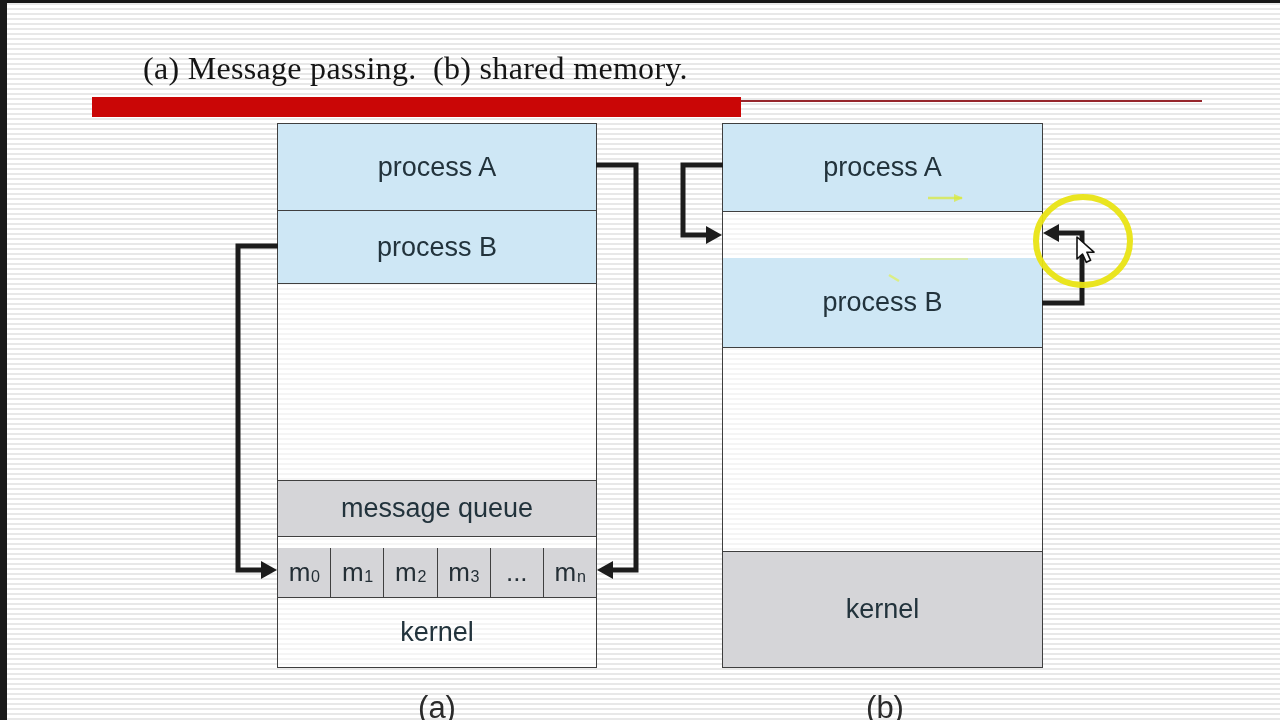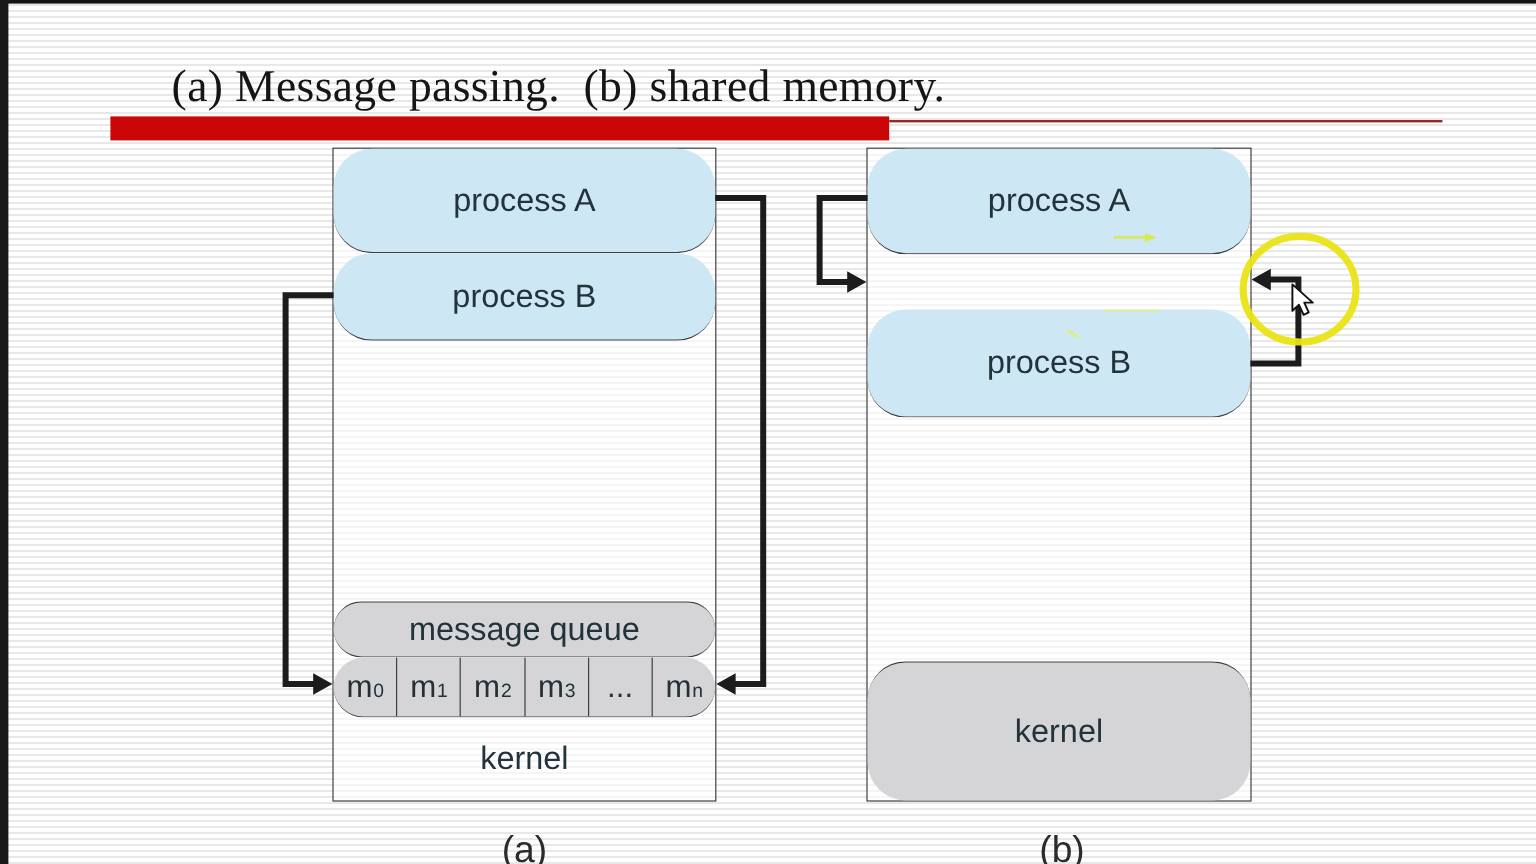--- a/index.html
+++ b/index.html
@@ -6,40 +6,40 @@
   body{
     width:1280px;height:720px;position:relative;overflow:hidden;
     font-family:"Liberation Sans",sans-serif;
     background:repeating-linear-gradient(to bottom,#ffffff 0px,#ffffff 3px,#e8e8e8 3px,#e8e8e8 5px);
   }
   .top-strip{position:absolute;left:0;top:0;width:1280px;height:3px;background:#161616;}
   .left-strip{position:absolute;left:0;top:0;width:7px;height:720px;background:#191919;}
   .slide-title{
     position:absolute;left:143px;top:50px;width:900px;
     font-family:"Liberation Serif","DejaVu Serif",serif;
-    font-size:38px;color:#151515;white-space:pre;letter-spacing:.3px;
+    font-size:32px;color:#151515;white-space:pre;letter-spacing:.3px;
   }
   .red-bar{position:absolute;left:92px;top:97px;width:649px;height:20px;background:#ca0606;}
   .thin-red-line{position:absolute;left:741px;top:100px;width:461px;height:2px;background:#96262c;}
 
   .col{position:absolute;top:123px;height:545px;border:1.5px solid #3f3f3f;
        box-sizing:border-box;background:rgba(255,255,255,0.55);}
   .col-a{left:277px;width:320px;}
   .col-b{left:722px;width:321px;}
   .sect{position:absolute;left:0;right:0;box-sizing:border-box;
         display:flex;align-items:center;justify-content:center;
-        font-size:27px;color:#22333c;border-radius:32px;}
+        font-size:27px;color:#22333c;}
   .blue{background:rgba(203,230,244,0.95);}
   .gray{background:rgba(211,211,214,0.95);}
   .bb{border-bottom:1.5px solid #3f3f3f;}
   .bt{border-top:1.5px solid #3f3f3f;}
 
   .a-proc-a{top:0;height:87px;}
   .a-proc-b{top:87px;height:73px;}
-  .a-queue{top:377px;height:47px;}
+  .a-queue{top:356px;height:57px;}
   .a-cells{top:424px;height:50px;display:flex;align-items:stretch;}
   .a-kernel{top:474px;height:68px;}
   .cell{flex:1;display:flex;align-items:center;justify-content:center;
         border-right:1.5px solid #3f3f3f;font-size:26px;color:#242f36;}
   .cell:last-child{border-right:none;}
   .cell sub{font-size:0.62em;position:relative;top:0.25em;left:0.04em;}
 
   .b-proc-a{top:0;height:88px;}
   .b-shared{top:88px;height:46px;background:rgba(255,255,255,0.75);}
   .b-proc-b{top:134px;height:90px;}

